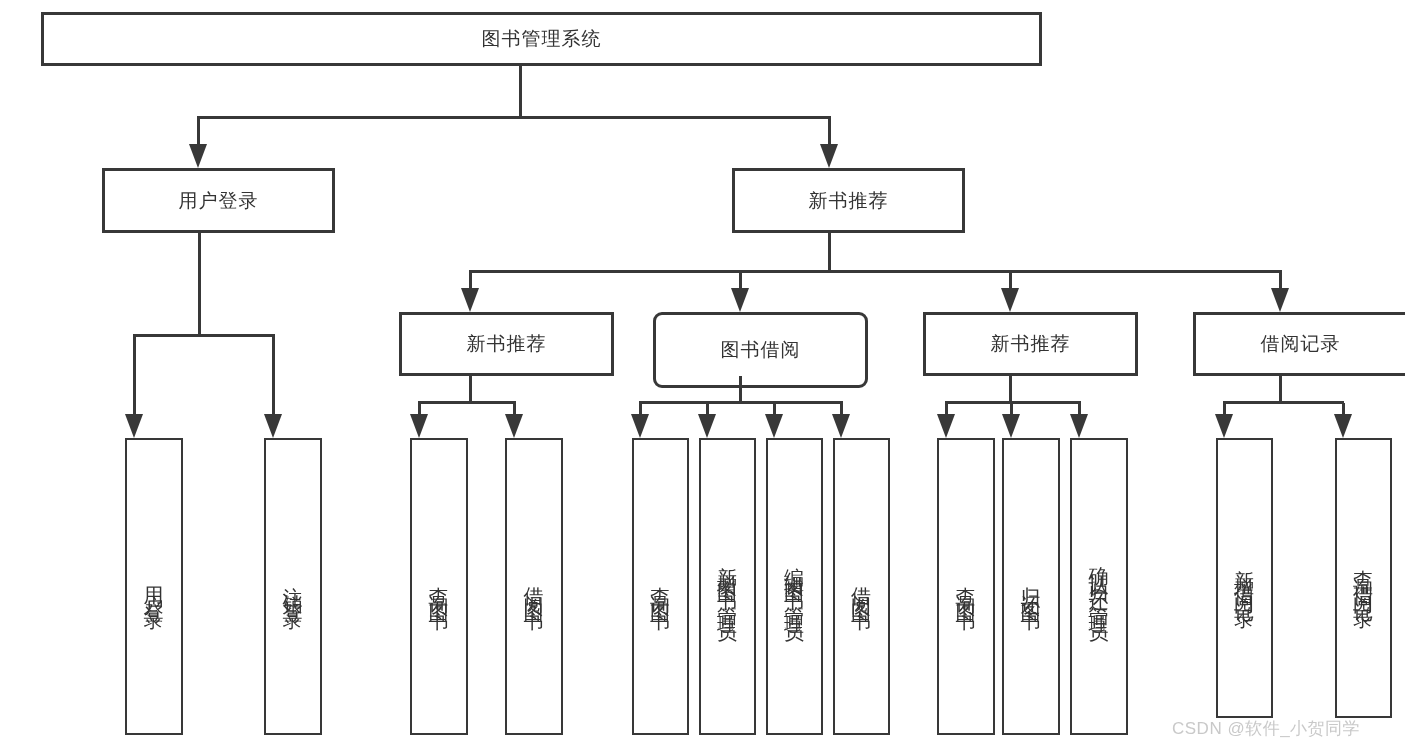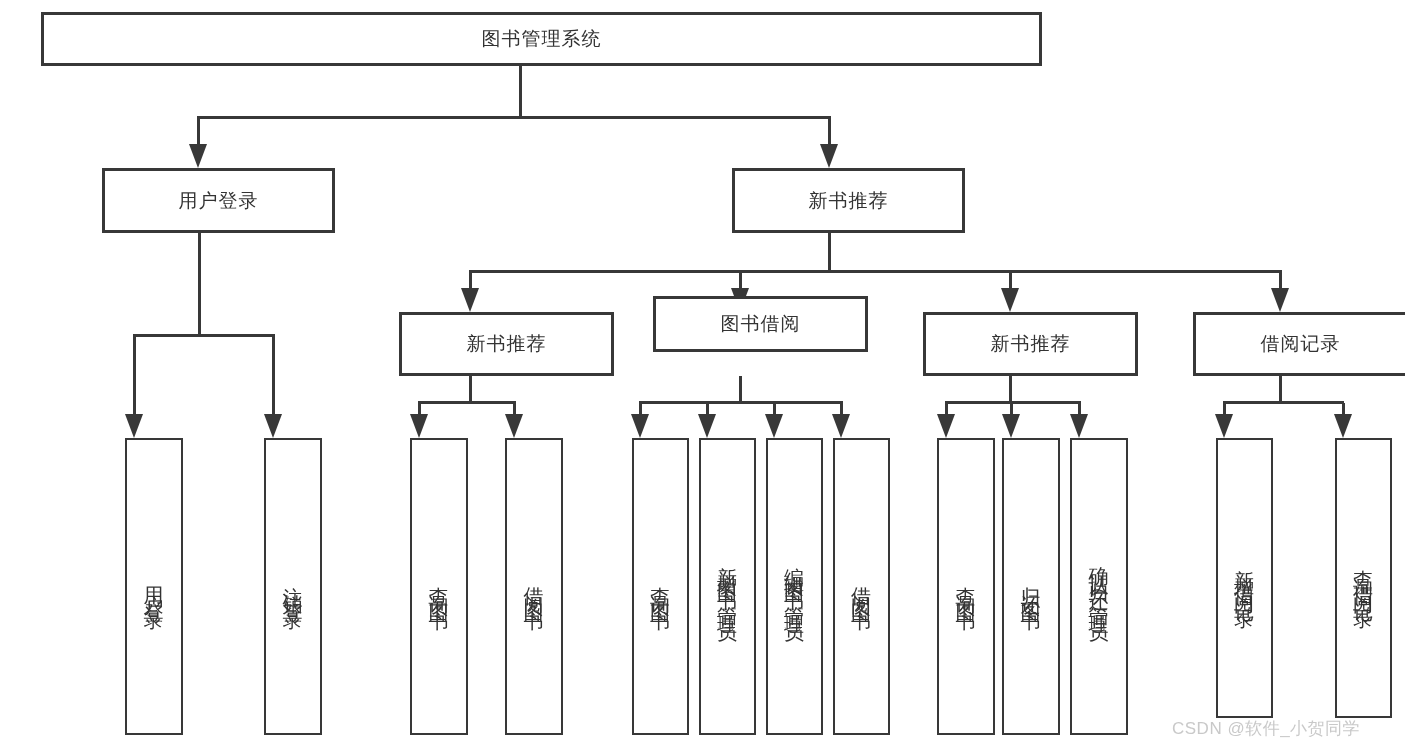--- a/index.html
+++ b/index.html
@@ -117,21 +117,21 @@
       <div class="head"></div>
     </div>
   <div class="arrow" style="left:1280px; top:272px; height:40px;">
       <div class="stem"></div>
       <div class="head"></div>
     </div>
 
   <div class="box" style="left:379px; top:312px; width:215px; height:64px;">
     <span>新书推荐</span>
   </div>
-  <div class="box" style="left:633px; top:296px; width:215px; height:56px;">
+  <div class="box" style="left:633px; top:312px; width:215px; height:76px;border-radius:9px;">
     <span>图书借阅</span>
   </div>
   <div class="box" style="left:903px; top:312px; width:215px; height:64px;">
     <span>新书推荐</span>
   </div>
   <div class="box" style="left:1173px; top:312px; width:215px; height:64px;">
     <span>借阅记录</span>
   </div>
 
   <div class="vline" style="left:469px; top:376px; height:28px;"></div>

